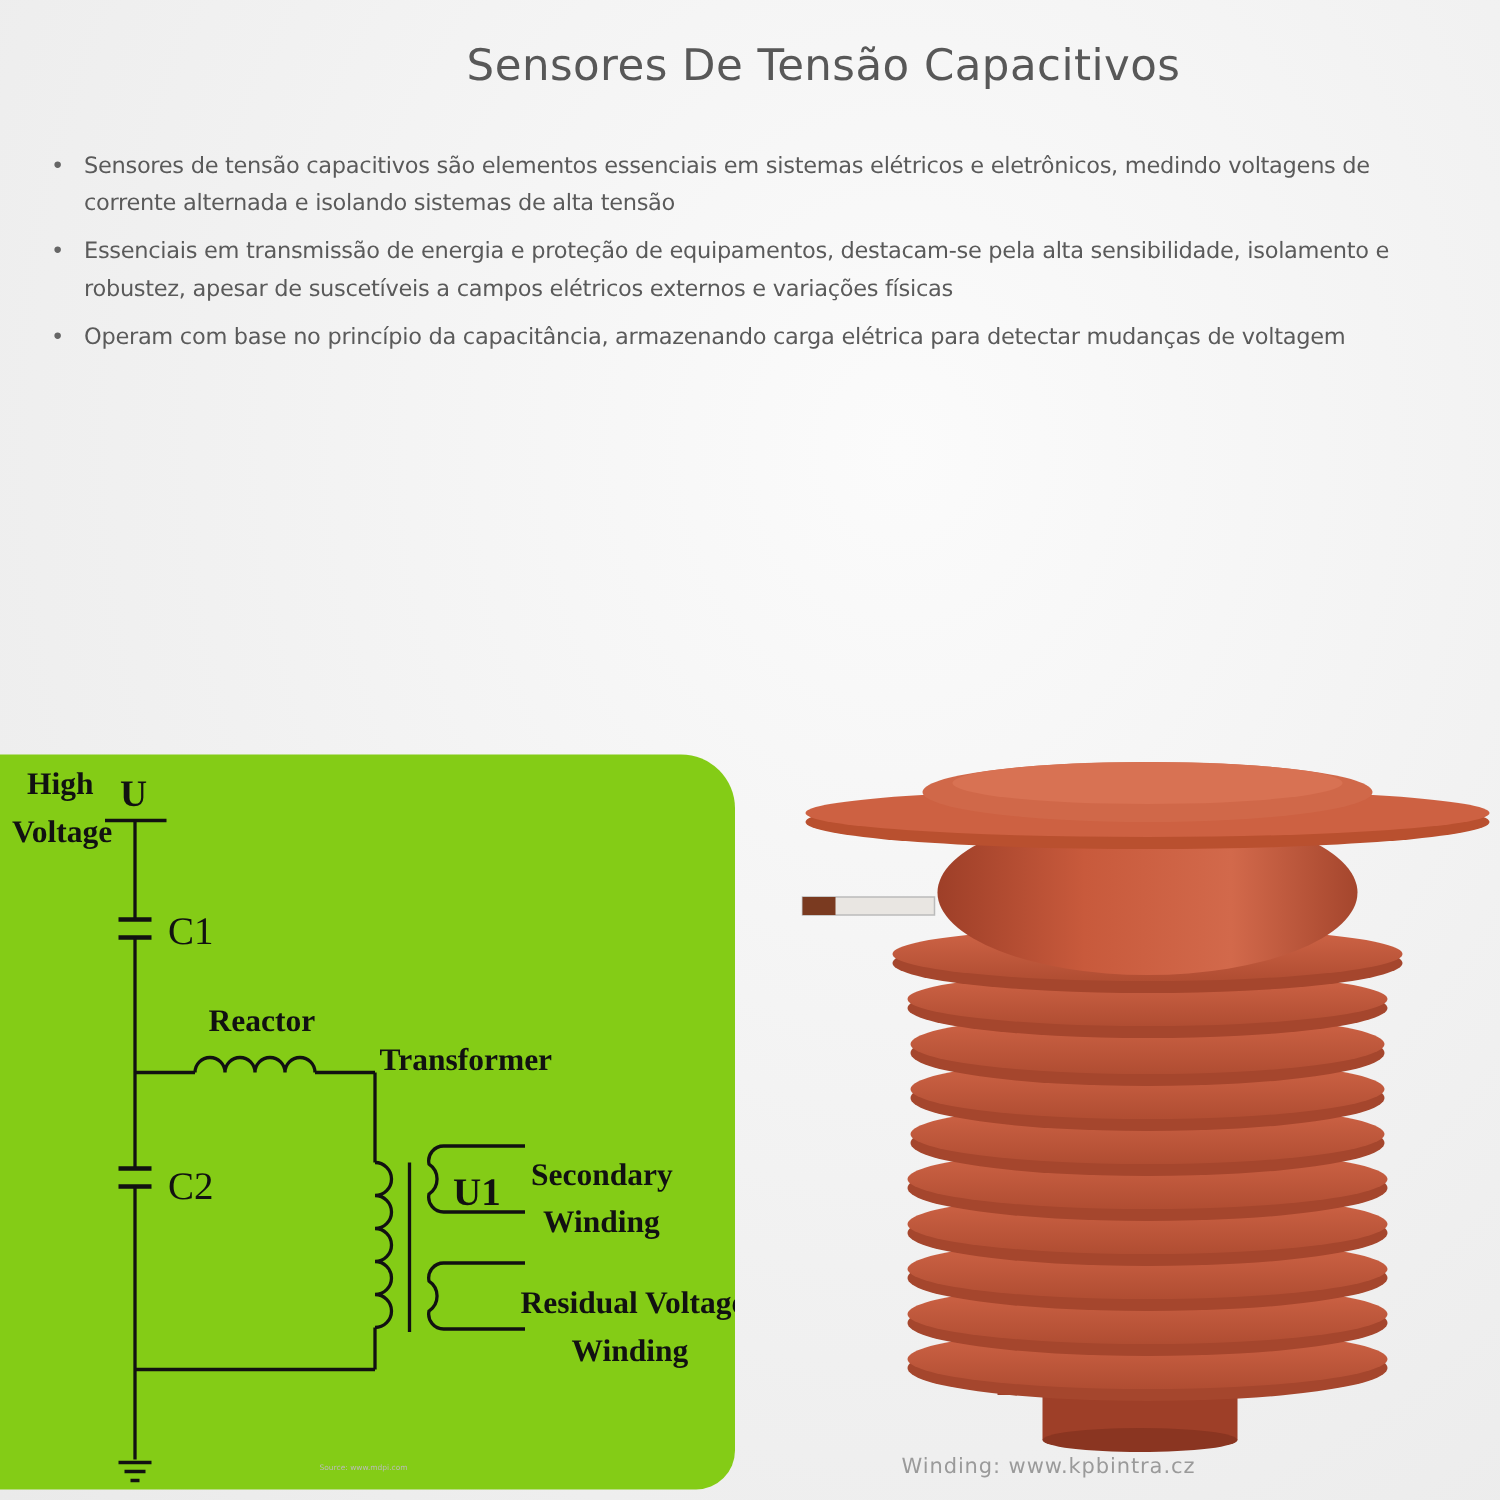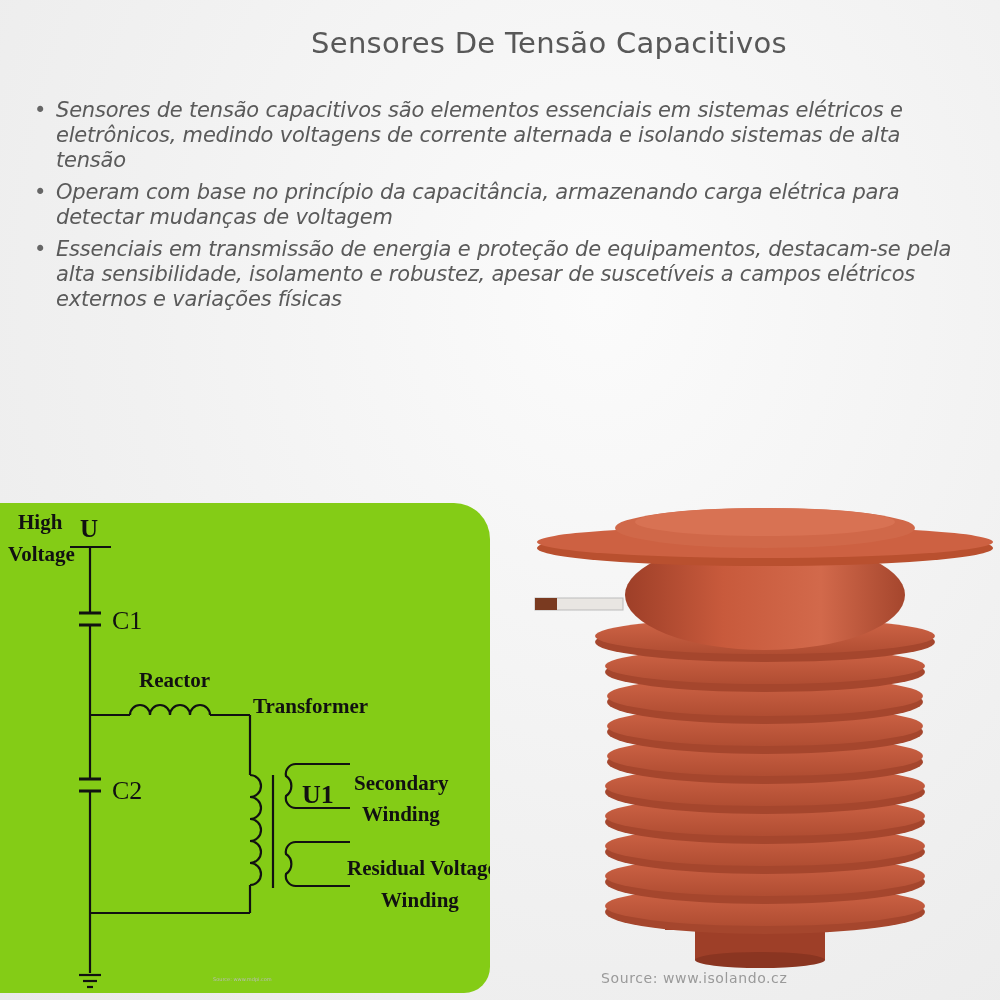--- a/index.html
+++ b/index.html
@@ -12,22 +12,22 @@
     .title {
       position: absolute; left: 17px; top: 26px; width: 1000px; text-align: center;
       font-size: 29px; color: #585858; letter-spacing: 0.3px; margin-left: 32px;
     }
     .bullets {
       position: absolute; left: 34px; top: 98px; width: 930px;
       margin: 0; padding: 0; list-style: none;
     }
     .bullets li {
       position: relative; padding-left: 22px;
-      font-size: 21px; line-height: 25px; color: #5a5a5a;
-      margin-bottom: 7px; letter-spacing: -0.2px; font-style: italic;
+      font-size: 15px; line-height: 25px; color: #5a5a5a;
+      margin-bottom: 7px; letter-spacing: -0.2px;
     }
     .bullets li::before {
       content: "•"; position: absolute; left: 0; top: 0; color: #666;
     }
     .diagram-card {
       position: absolute; left: 0; top: 503px; width: 490px; height: 490px;
       background: #84cc16; border-radius: 0 36px 26px 0;
     }
     .diagram-card svg { position: absolute; left: 0; top: 0; }
     .dlabel { font-family: "Liberation Serif", serif; fill: #111; }
@@ -42,22 +42,22 @@
       font-family: "DejaVu Sans", sans-serif;
     }
   </style>
 </head>
 <body>
 
 <div class="title">Sensores De Tensão Capacitivos</div>
 
 <ul class="bullets">
   <li>Sensores de tensão capacitivos são elementos essenciais em sistemas elétricos e eletrônicos, medindo voltagens de corrente alternada e isolando sistemas de alta tensão</li>
+  <li>Essenciais em transmissão de energia e proteção de equipamentos, destacam-se pela alta sensibilidade, isolamento e robustez, apesar de suscetíveis a campos elétricos externos e variações físicas</li>
   <li>Operam com base no princípio da capacitância, armazenando carga elétrica para detectar mudanças de voltagem</li>
-  <li>Essenciais em transmissão de energia e proteção de equipamentos, destacam-se pela alta sensibilidade, isolamento e robustez, apesar de suscetíveis a campos elétricos externos e variações físicas</li>
 </ul>
 
 <div class="diagram-card">
   <svg width="490" height="490" viewBox="0 0 490 490">
     <g stroke="#111" stroke-width="2.2" fill="none">
 
       <line x1="70" y1="44" x2="111" y2="44"></line>
 
       <line x1="90" y1="44" x2="90" y2="110"></line>
 
@@ -157,13 +157,13 @@
     <rect x="20" y="98" width="88" height="12" fill="#e9e6e2" stroke="#bbb" stroke-width="1"></rect>
     <rect x="20" y="98" width="22" height="12" fill="#7a3a20"></rect>
 
     <ellipse cx="250" cy="48" rx="228" ry="18" fill="#b9502f"></ellipse>
     <ellipse cx="250" cy="42" rx="228" ry="16" fill="#cd6142"></ellipse>
     <ellipse cx="250" cy="28" rx="150" ry="20" fill="#d06849"></ellipse>
     <ellipse cx="250" cy="22" rx="130" ry="14" fill="#d87253"></ellipse>
   </svg>
 </div>
 
-<div class="src-caption">Source: www.isolando.cz</div>
+<div class="src-caption">Winding: www.kpbintra.cz</div>
 
 </body></html>

